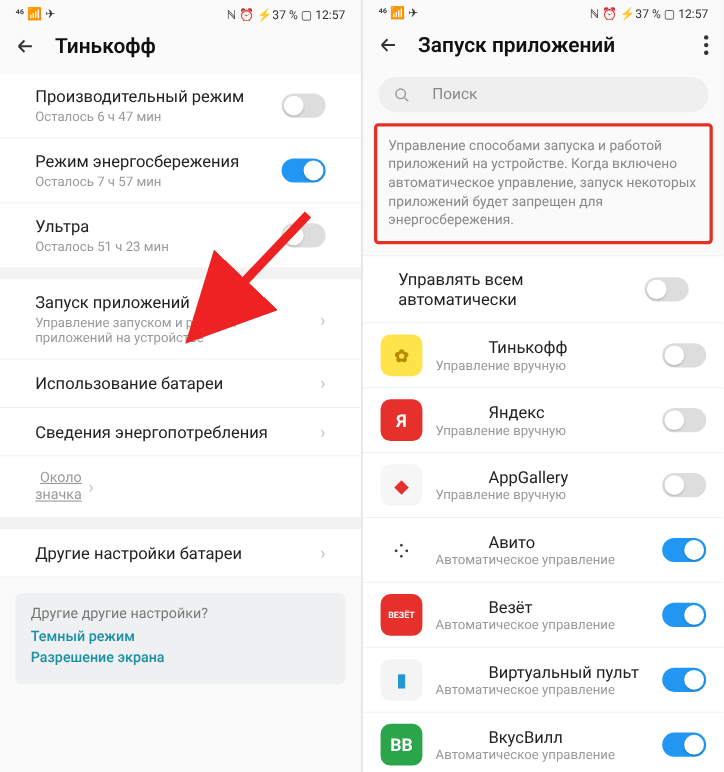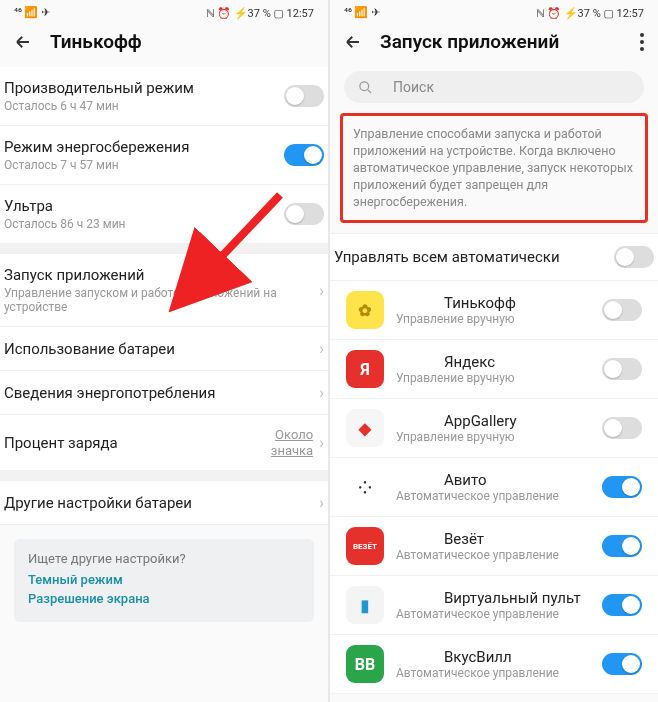--- a/index.html
+++ b/index.html
@@ -48,21 +48,21 @@
     font-weight: 600;
     color: #111;
   }
   .more-dots {
     margin-left: auto;
     display:flex; flex-direction:column; gap:3px;
   }
   .more-dots span { width:4px; height:4px; background:#333; border-radius:50%; }
   .row {
     background: #fff;
-    padding: 12px 4px;
+    padding: 12px 32px;
     display: flex;
     align-items: center;
     border-bottom: 1px solid #f0f0f0;
   }
   .row .text { flex: 1; min-width:0; }
   .row .label { font-size: 15px; color: #222; }
   .row .sub { font-size: 12px; color: #999; margin-top: 2px; }
   .chevron {
     color: #c0c0c0;
     font-size: 16px;
@@ -165,21 +165,21 @@
   <div class="row">
     <div class="text">
       <div class="label">Режим энергосбережения</div>
       <div class="sub">Осталось 7 ч 57 мин</div>
     </div>
     <div class="toggle on"></div>
   </div>
   <div class="row">
     <div class="text">
       <div class="label">Ультра</div>
-      <div class="sub">Осталось 86 ч 23 мин</div>
+      <div class="sub">Осталось 51 ч 23 мин</div>
     </div>
     <div class="toggle"></div>
   </div>
 
   <div class="gap"></div>
 
   <div class="row">
     <div class="text">
       <div class="label">Запуск приложений</div>
       <div class="sub">Управление запуском и работой приложений на устройстве</div>
@@ -192,39 +192,36 @@
       </div>
     <span class="chevron">›</span>
   </div>
   <div class="row">
     <div class="text">
         <div class="label">Сведения энергопотребления</div>
       </div>
     <span class="chevron">›</span>
   </div>
   <div class="row">
-    <div class="text">
-        <div class="label">Процент заряда</div>
-      </div>
     <div class="right-val" style="white-space:pre;">Около
 значка</div>
     <span class="chevron">›</span>
   </div>
 
   <div class="gap"></div>
 
   <div class="row">
     <div class="text">
         <div class="label">Другие настройки батареи</div>
       </div>
     <span class="chevron">›</span>
   </div>
 
   <div class="morebox">
-    <div class="q">Ищете другие настройки?</div>
+    <div class="q">Другие другие настройки?</div>
     <div class="link">Темный режим</div>
     <div class="link">Разрешение экрана</div>
   </div>
 
   <svg class="arrow-overlay" style="left:160px; top:185px;" width="140" height="140" viewBox="0 0 140 140">
     <defs>
       <marker id="ah" markerWidth="10" markerHeight="10" refX="7" refY="5" orient="auto">
         <path d="M0,0 L10,5 L0,10 z" fill="#e22"></path>
       </marker>
     </defs>

